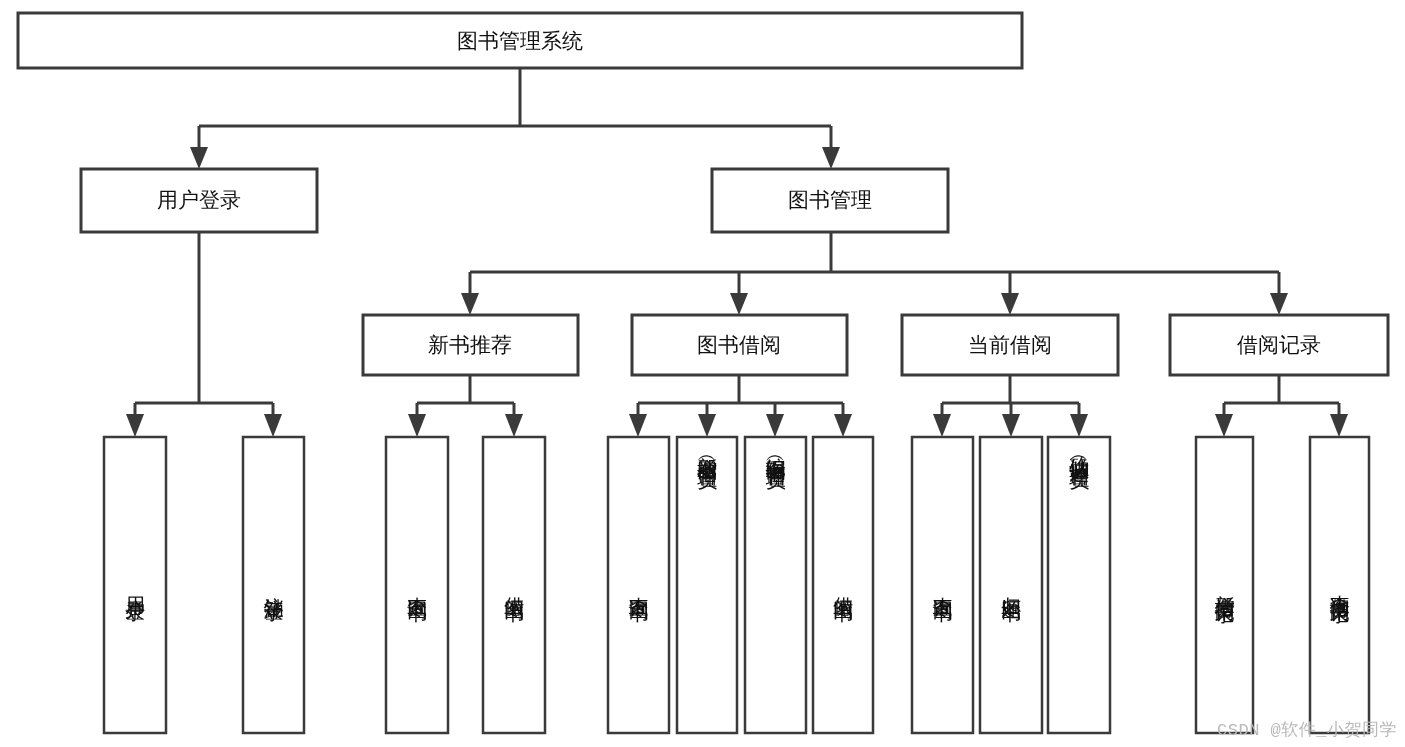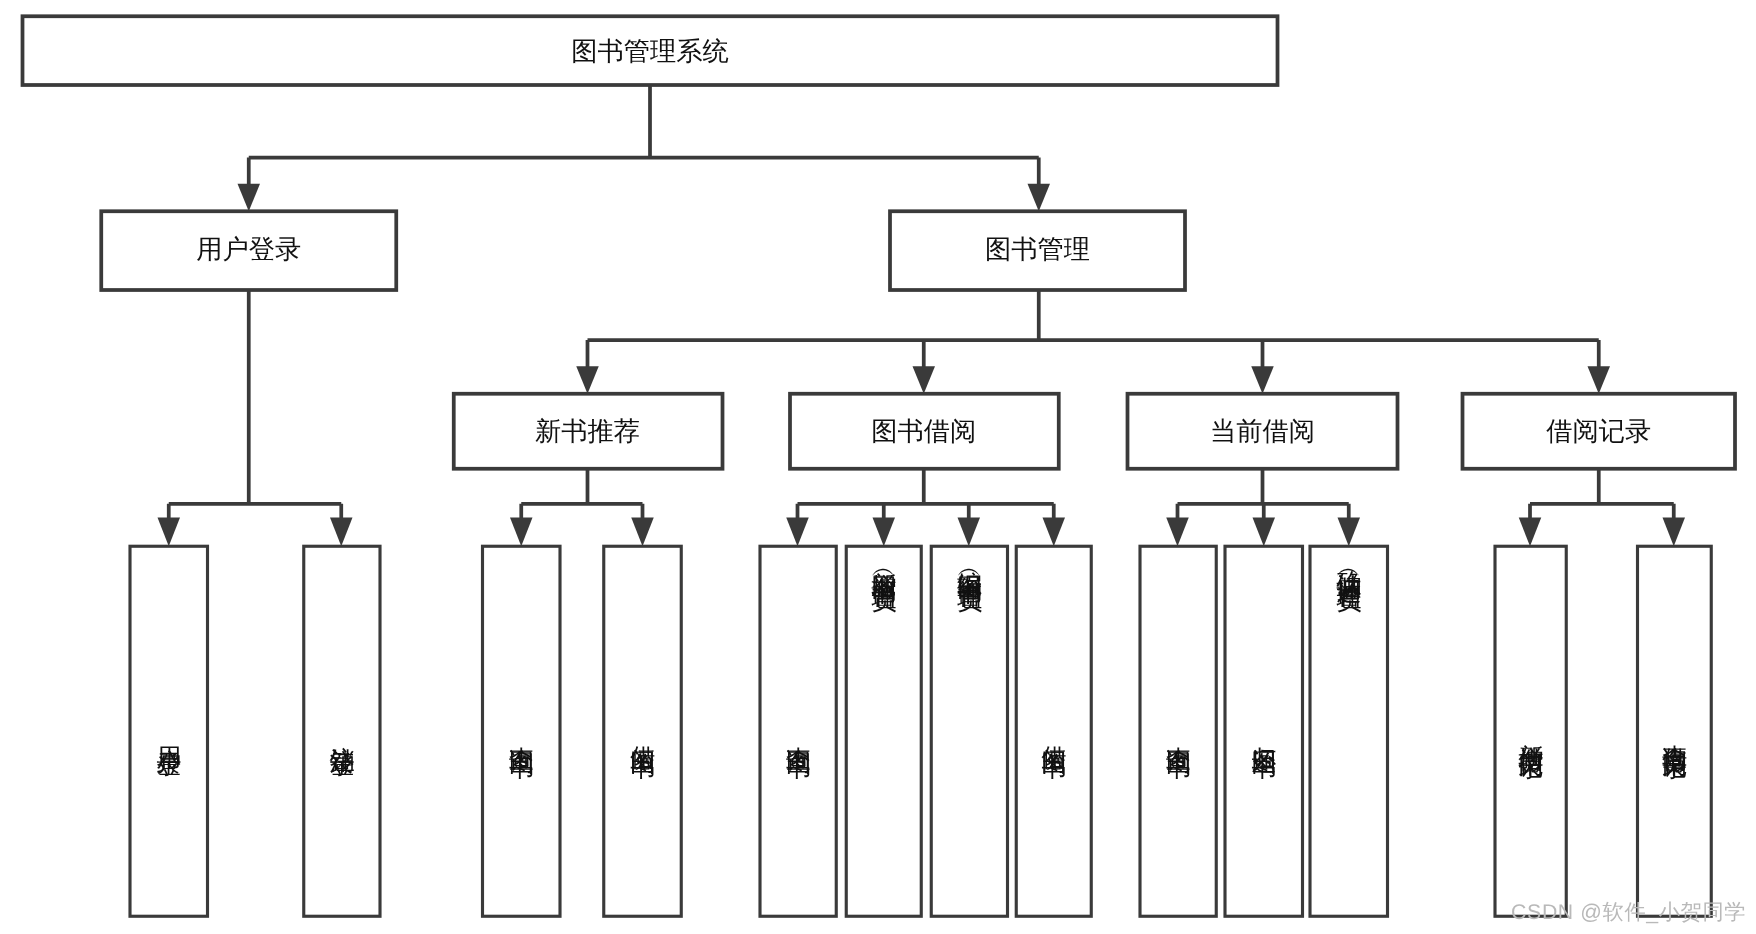--- a/index.html
+++ b/index.html
@@ -67,21 +67,21 @@
     line-height: 1.08;
     letter-spacing: 2px;
     color: #111111;
     white-space: nowrap;
     text-align: center;
   }
   .watermark {
     position: absolute;
     right: 8px;
     bottom: 6px;
-    font-family: Liberation Sans, sans-serif;
+    font-family: Liberation Mono, monospace;
     font-size: 17px;
     color: #b9b9b9;
     letter-spacing: 0.5px;
     user-select: none;
     white-space: nowrap;
   }
 </style>
 </head>
 <body>
 

